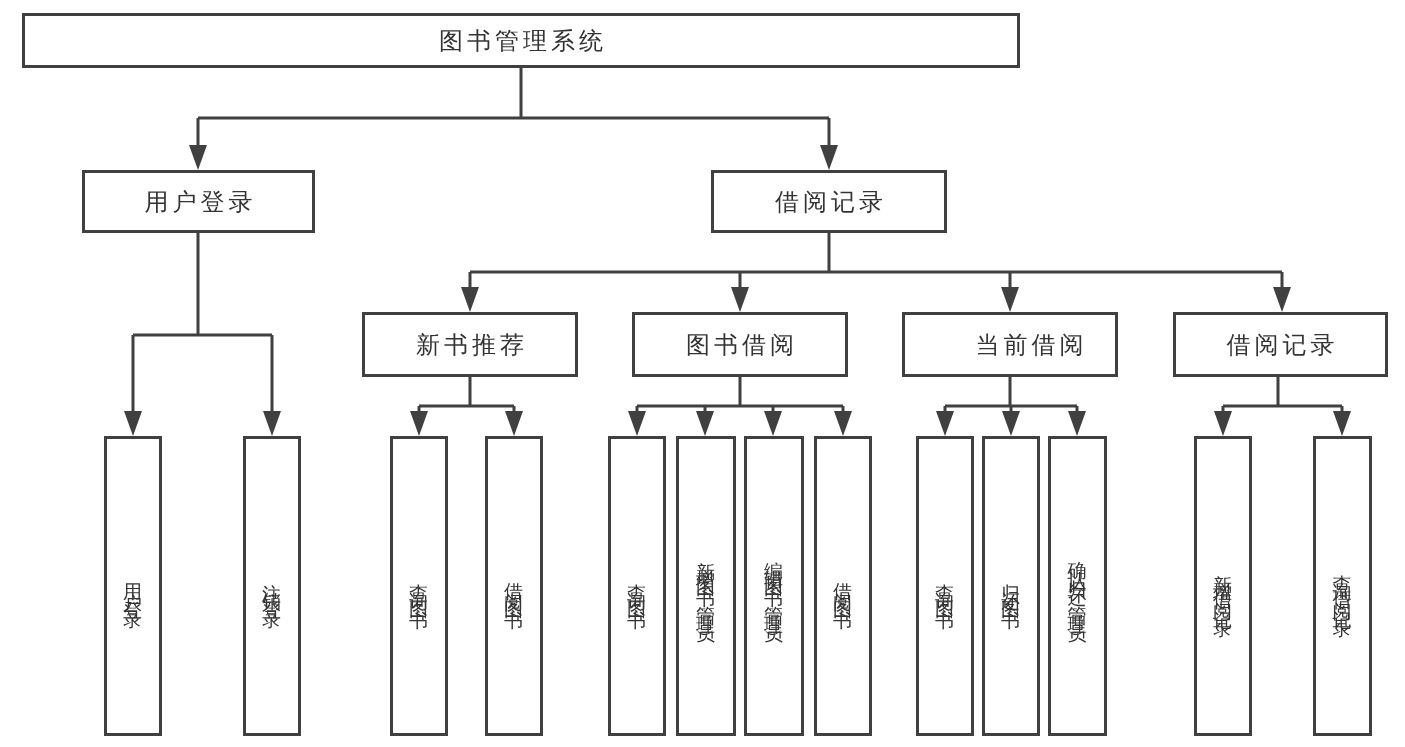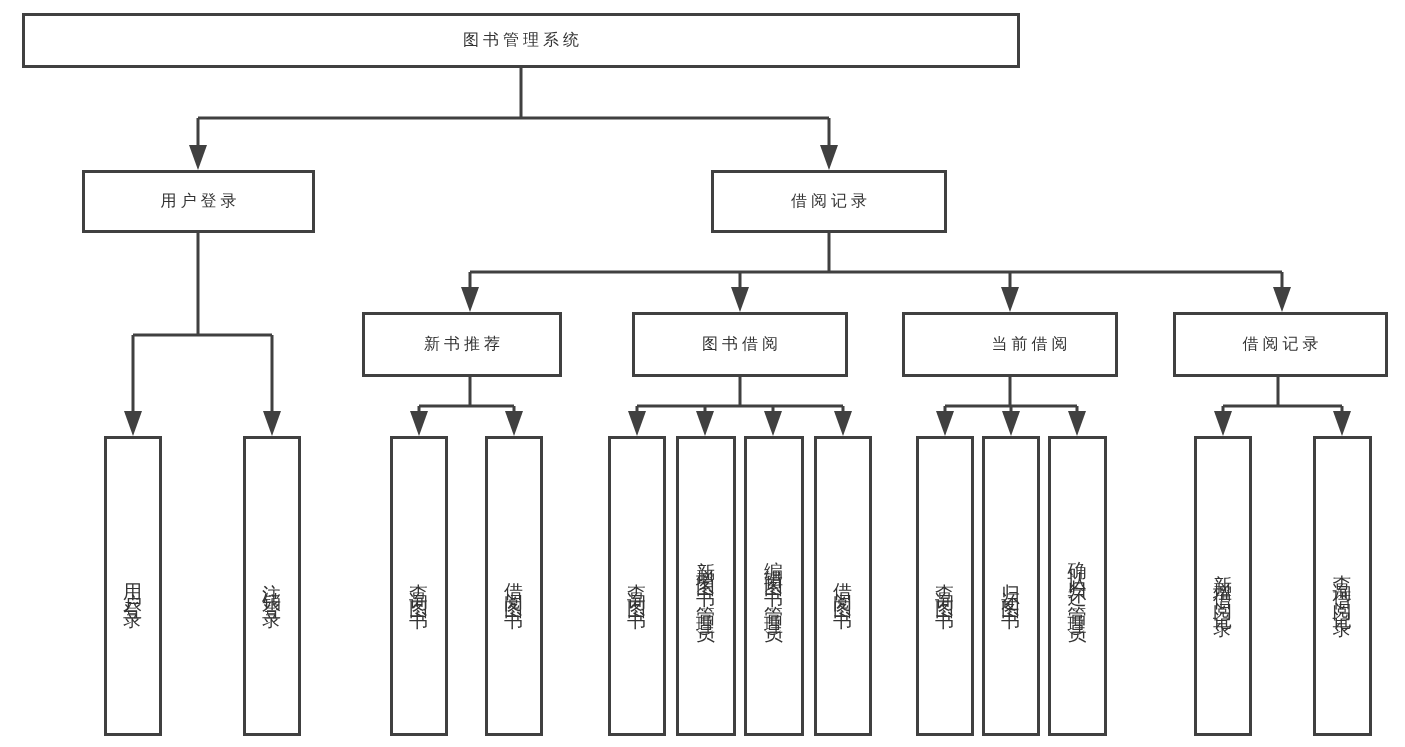--- a/index.html
+++ b/index.html
@@ -25,40 +25,40 @@
     position: absolute;
     box-sizing: border-box;
     border: 3px solid #404040;
     background: #ffffff;
     display: flex;
     align-items: center;
     justify-content: center;
     color: #333333;
   }
   .hbox .label {
-    font-size: 16px;
+    font-size: 24px;
     letter-spacing: 4px;
     text-indent: 4px;
     white-space: nowrap;
   }
   .vbox .label {
     writing-mode: vertical-rl;
     text-orientation: mixed;
     font-size: 19px;
     letter-spacing: 9px;
     line-height: 1;
   }
   .root  { left: 22px;  top: 13px;  width: 998px; height: 55px; }
 
   .l2 { top: 170px; height: 63px; }
   .n-user-login      { left: 82px;  width: 233px; }
   .n-book-management { left: 711px; width: 236px; }
 
   .l3 { top: 312px; height: 65px; }
-  .n-new-book-recommend { left: 362px;  width: 200px; }
+  .n-new-book-recommend { left: 362px;  width: 216px; }
   .n-book-borrowing     { left: 632px;  width: 216px; }
   .n-current-borrowing  { left: 902px;  width: 216px; padding-left: 39px; }
   .n-borrowing-records  { left: 1173px; width: 215px; }
 
   .l4 { top: 436px; height: 300px; width: 58px; }
   .lf-login          { left: 104px; }
   .lf-logout         { left: 243px; }
   .lf-nb-query       { left: 390px; }
   .lf-nb-borrow      { left: 485px; }
   .lf-bb-query       { left: 608px; }

